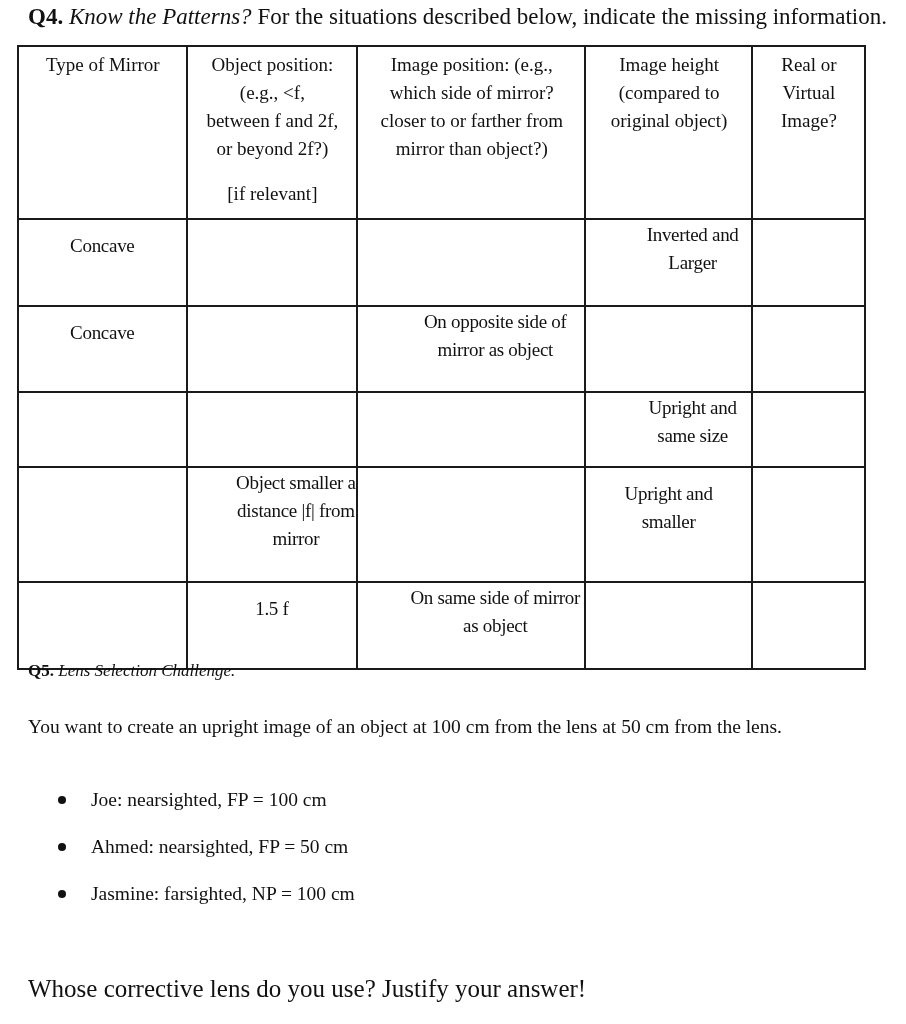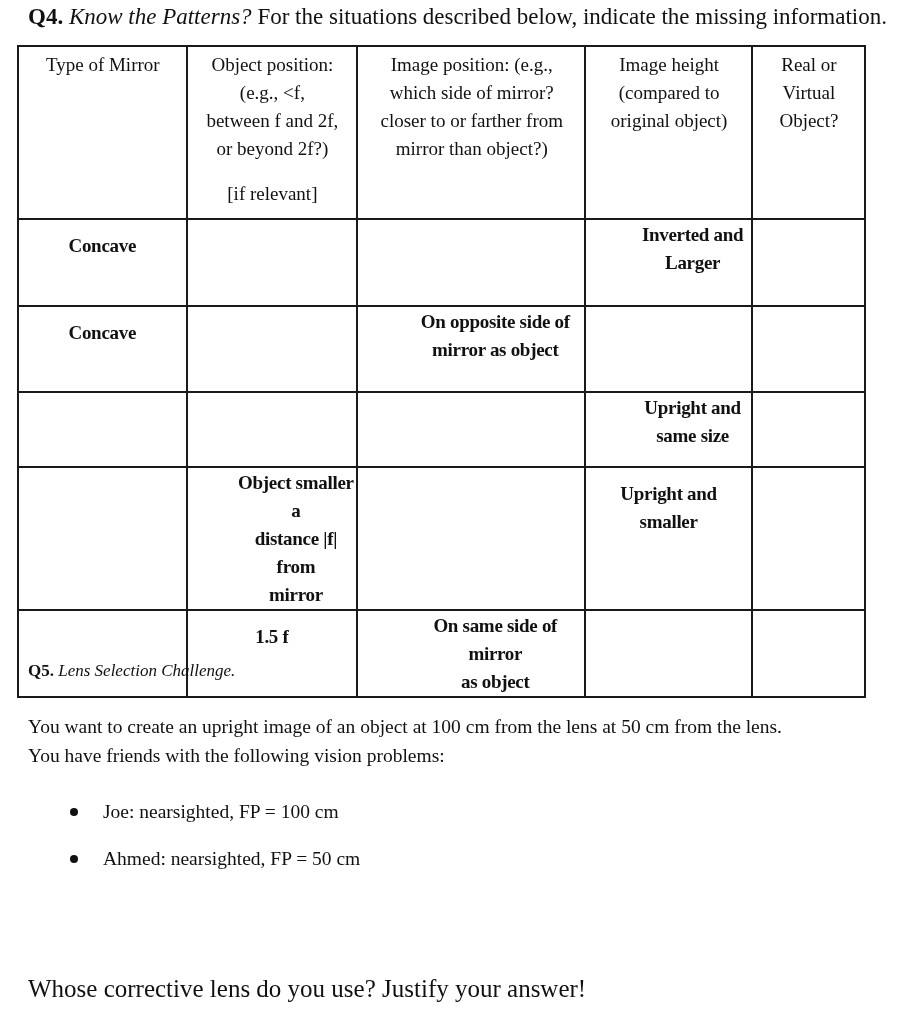--- a/index.html
+++ b/index.html
@@ -25,27 +25,27 @@
     line-height: 28px;
   }
   .hdr td { height: 171px; }
   .hdr .cell-text { padding: 4px 8px 0 9px; text-align: center; }
   .hdr .note { margin-top: 17px; }
   .body-row td { text-align: center; }
   .body-row .cell-text { padding-top: 1px; padding-left: 48px; }
   .c1 { width: 167px; } .c2 { width: 169px; } .c3 { width: 226px; } .c4 { width: 165px; } .c5 { width: 112px; }
   .r1 td { height: 73px; } .r2 td { height: 72px; } .r3 td { height: 73px; }
   .r4 td { height: 101px; } .r5 td { height: 73px; }
-  .narrow { font-stretch: condensed; letter-spacing: -0.3px; font-weight: bold; }
+  .narrow { font-stretch: condensed; letter-spacing: -0.3px; }
   .vmid { padding-top: 12px !important; }
 
   .q5-title { position: absolute; left: 28px; top: 661px; font-size: 17px; white-space: nowrap; }
   .q5-title i { font-style: italic; }
   .para { position: absolute; left: 28px; top: 712px; font-size: 19.5px; line-height: 29px; white-space: nowrap; }
-  ul.friends { position: absolute; left: 0; top: 786px; margin: 12px; padding: 0; list-style: none; }
+  ul.friends { position: absolute; left: 0; top: 786px; margin: 0; padding: 0; list-style: none; }
   ul.friends li { position: relative; height: 47px; font-size: 19.5px; line-height: 28px; padding-left: 91px; white-space: nowrap; }
   ul.friends li .bullet { position: absolute; left: 58px; top: 10px; width: 8px; height: 8px; border-radius: 50%; background: #111; }
   .question { position: absolute; left: 28px; top: 975px; font-size: 25px; white-space: nowrap; }
 </style>
 </head>
 <body>
 
 <div class="q-title">
   <b>Q4.</b>
   <i>Know the Patterns?</i><span> For the situations described below, indicate the missing information.</span>
@@ -85,21 +85,21 @@
       <div class="cell-text">
         <div>Image height</div>
         <div>(compared to</div>
         <div>original object)</div>
       </div>
     </td>
     <td>
       <div class="cell-text">
         <div>Real or</div>
         <div>Virtual</div>
-        <div>Object?</div>
+        <div>Image?</div>
       </div>
     </td>
   </tr>
 
   <tr class="body-row r1 narrow">
     <td class="vmid">Concave</td>
     <td></td>
     <td></td>
     <td>
           <div class="cell-text">
@@ -168,21 +168,21 @@
 </tbody>
   </table>
 
 <div class="q5-title">
   <b>Q5.</b>
   <i>Lens Selection Challenge.</i>
 </div>
 
 <div class="para">
   <div>You want to create an upright image of an object at 100 cm from the lens at 50 cm from the lens.</div>
-  <div>You have friends with the following vision problems:</div>
 </div>
 
 <ul class="friends">
   <li><span class="bullet"></span><span>Joe: nearsighted, FP = 100 cm</span></li>
   <li><span class="bullet"></span><span>Ahmed: nearsighted, FP = 50 cm</span></li>
+  <li><span class="bullet"></span><span>Jasmine: farsighted, NP = 100 cm</span></li>
 </ul>
 
 <div class="question">Whose corrective lens do you use? Justify your answer!</div>
 
 </body></html>

